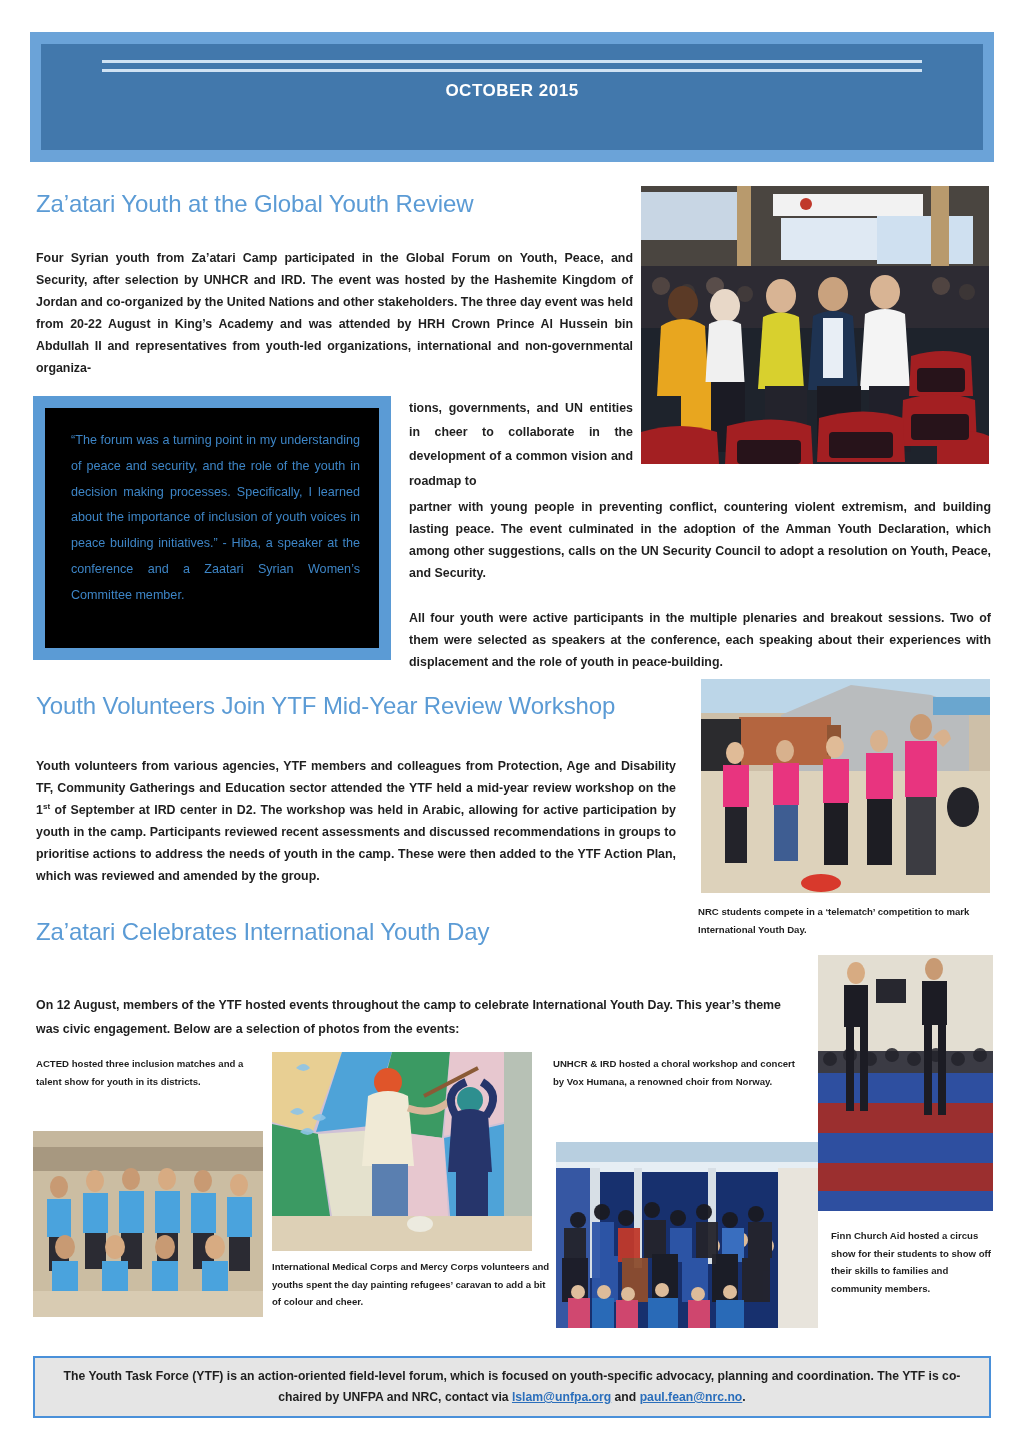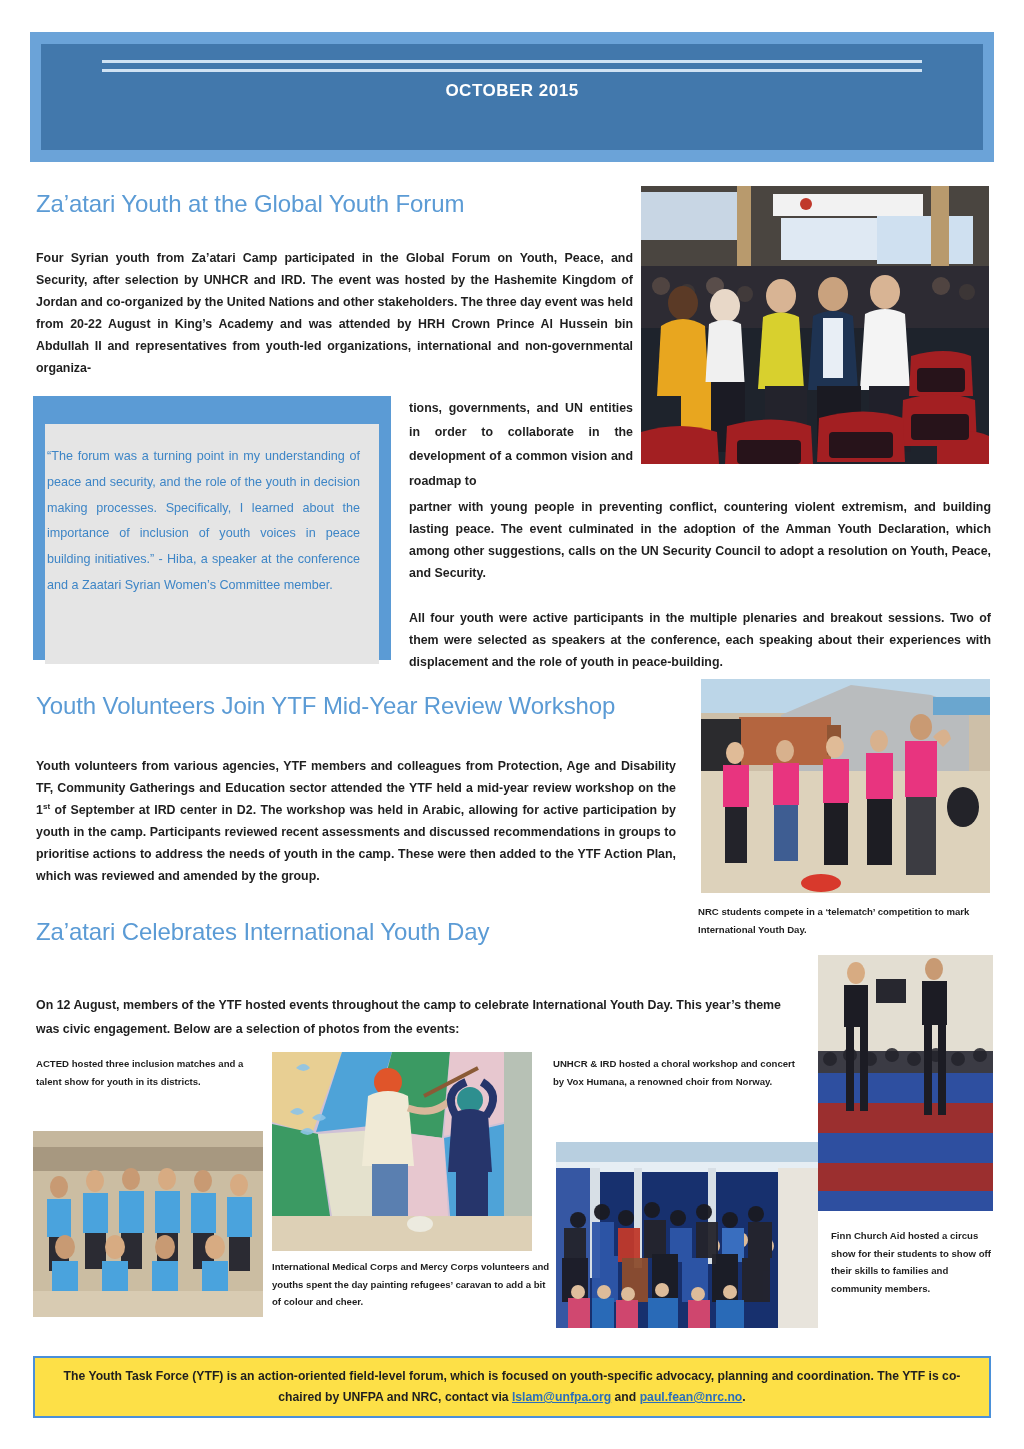--- a/index.html
+++ b/index.html
@@ -74,23 +74,22 @@
   .body-text p:last-child{ margin-bottom:0; }
 
   
   .quote-outer{
     position:absolute; left:33px; top:396px; width:358px; height:264px;
     background:#5b9bd5;
     padding:12px;
   }
   .quote-inner{
     width:100%; height:100%;
-    background:#e5e5e5;
-    padding:20px 19px 14px 2px;
-    margin-top:16px;
+    background:#000000;
+    padding:20px 19px 14px 26px;
   }
   .quote-text{
     color:#3d85c6;
     font-size:12.6px;
     line-height:2.05;
     text-align:justify;
     text-justify:inter-word;
     font-weight:400;
   }
 
@@ -116,21 +115,21 @@
     font-size:9.6px;
     font-weight:bold;
     line-height:1.85;
     color:#1f1f1f;
   }
 
   
   .footer-box{
     position:absolute; left:33px; top:1356px; width:958px; height:62px;
     border:2px solid #4a90d9;
-    background:#fde047;
+    background:#e5e5e5;
     display:flex; align-items:center; justify-content:center;
   }
   .footer-text{
     font-size:12.2px;
     font-weight:bold;
     line-height:1.75;
     text-align:center;
     color:#1f1f1f;
     padding:0 26px;
   }
@@ -144,28 +143,28 @@
 <body>
 
 <div class="header-outer">
   <div class="header-inner">
     <div class="hdr-rule top"></div>
     <div class="hdr-rule mid"></div>
     <div class="doc-subtitle">OCTOBER 2015</div>
   </div>
 </div>
 
-<div class="sec-heading" style="left:36px; top:190px;">Za’atari Youth at the Global Youth Forum</div>
+<div class="sec-heading" style="left:36px; top:190px;">Za’atari Youth at the Global Youth Review</div>
 
 <div class="body-text" style="left:36px; top:236px; width:597px;">
   <p>Four Syrian youth from Za’atari Camp participated in the Global Forum on Youth, Peace, and Security, after selection by UNHCR and IRD.  The event was hosted by the Hashemite Kingdom of Jordan and co-organized by the United Nations and other stakeholders. The three day event was held from 20-22 August in King’s Academy and was attended by HRH Crown Prince Al Hussein bin Abdullah II and representatives from youth-led organizations, international and non-governmental organiza-</p>
 </div>
 
 <div class="body-text" style="left:409px; top:385px; width:224px; line-height:1.95;">
-  <p>tions, governments, and UN entities in order to collaborate in the development of a common vision and roadmap to</p>
+  <p>tions, governments, and UN entities in cheer to collaborate in the development of a common vision and roadmap to</p>
 </div>
 
 <div class="body-text" style="left:409px; top:485px; width:582px;">
   <p>partner with young people in preventing conflict, countering violent extremism, and building lasting peace. The event culminated in the adoption of the Amman Youth Declaration, which among other suggestions, calls on the UN Security Council to adopt a resolution on Youth, Peace, and Security.</p>
 </div>
 
 <div class="body-text" style="left:409px; top:596px; width:582px;">
   <p>All four youth were active participants in the multiple plenaries and breakout sessions. Two of them were selected as speakers at the conference, each speaking about their experiences with displacement and the role of youth in peace-building.</p>
 </div>
 

